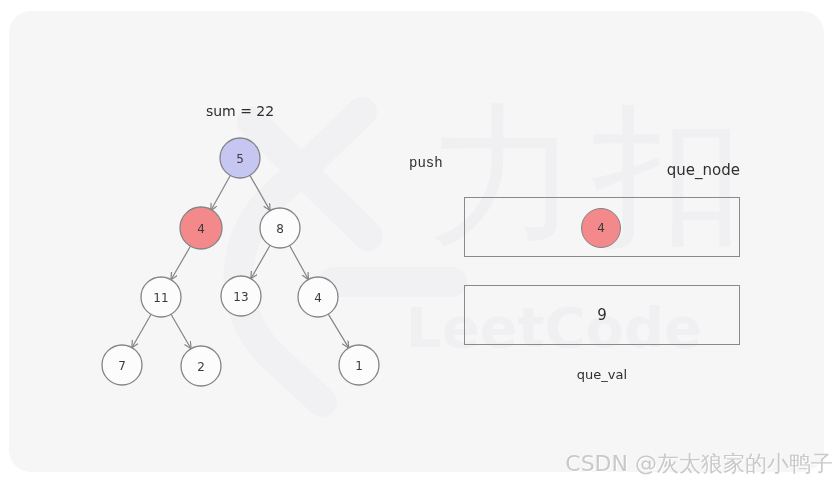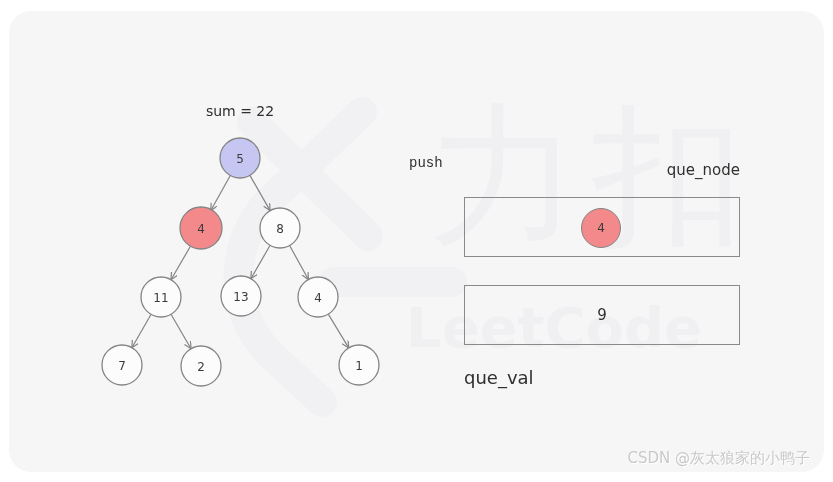--- a/index.html
+++ b/index.html
@@ -51,23 +51,23 @@
     font-size: 56px;
     font-weight: bold;
     color: #f0f0f2;
     line-height: 1;
     white-space: nowrap;
     pointer-events: none;
     user-select: none;
   }
   .wm-csdn {
     position: absolute;
-    right: 23px;
+    right: 0;
     top: 449px;
-    font-size: 15px;
+    font-size: 22px;
     color: #c9c9c9;
     text-shadow: 1px 1px 0 #ffffff;
     white-space: nowrap;
     pointer-events: none;
     user-select: none;
   }
   
   .tree-svg {
     position: absolute;
     left: 0;
@@ -112,22 +112,22 @@
     left: 464px;
     top: 161px;
     width: 276px;
     text-align: right;
     font-size: 15px;
   }
   .lbl-que-val {
     left: 464px;
     top: 367px;
     width: 276px;
-    text-align: left;
-    font-size: 18px;
+    text-align: center;
+    font-size: 13px;
   }
   
   .qbox {
     position: absolute;
     width: 274px;
     height: 58px;
     border: 1px solid #8a8a8a;
     background: transparent;
   }
   .qbox-node { left: 464px; top: 197px; }

